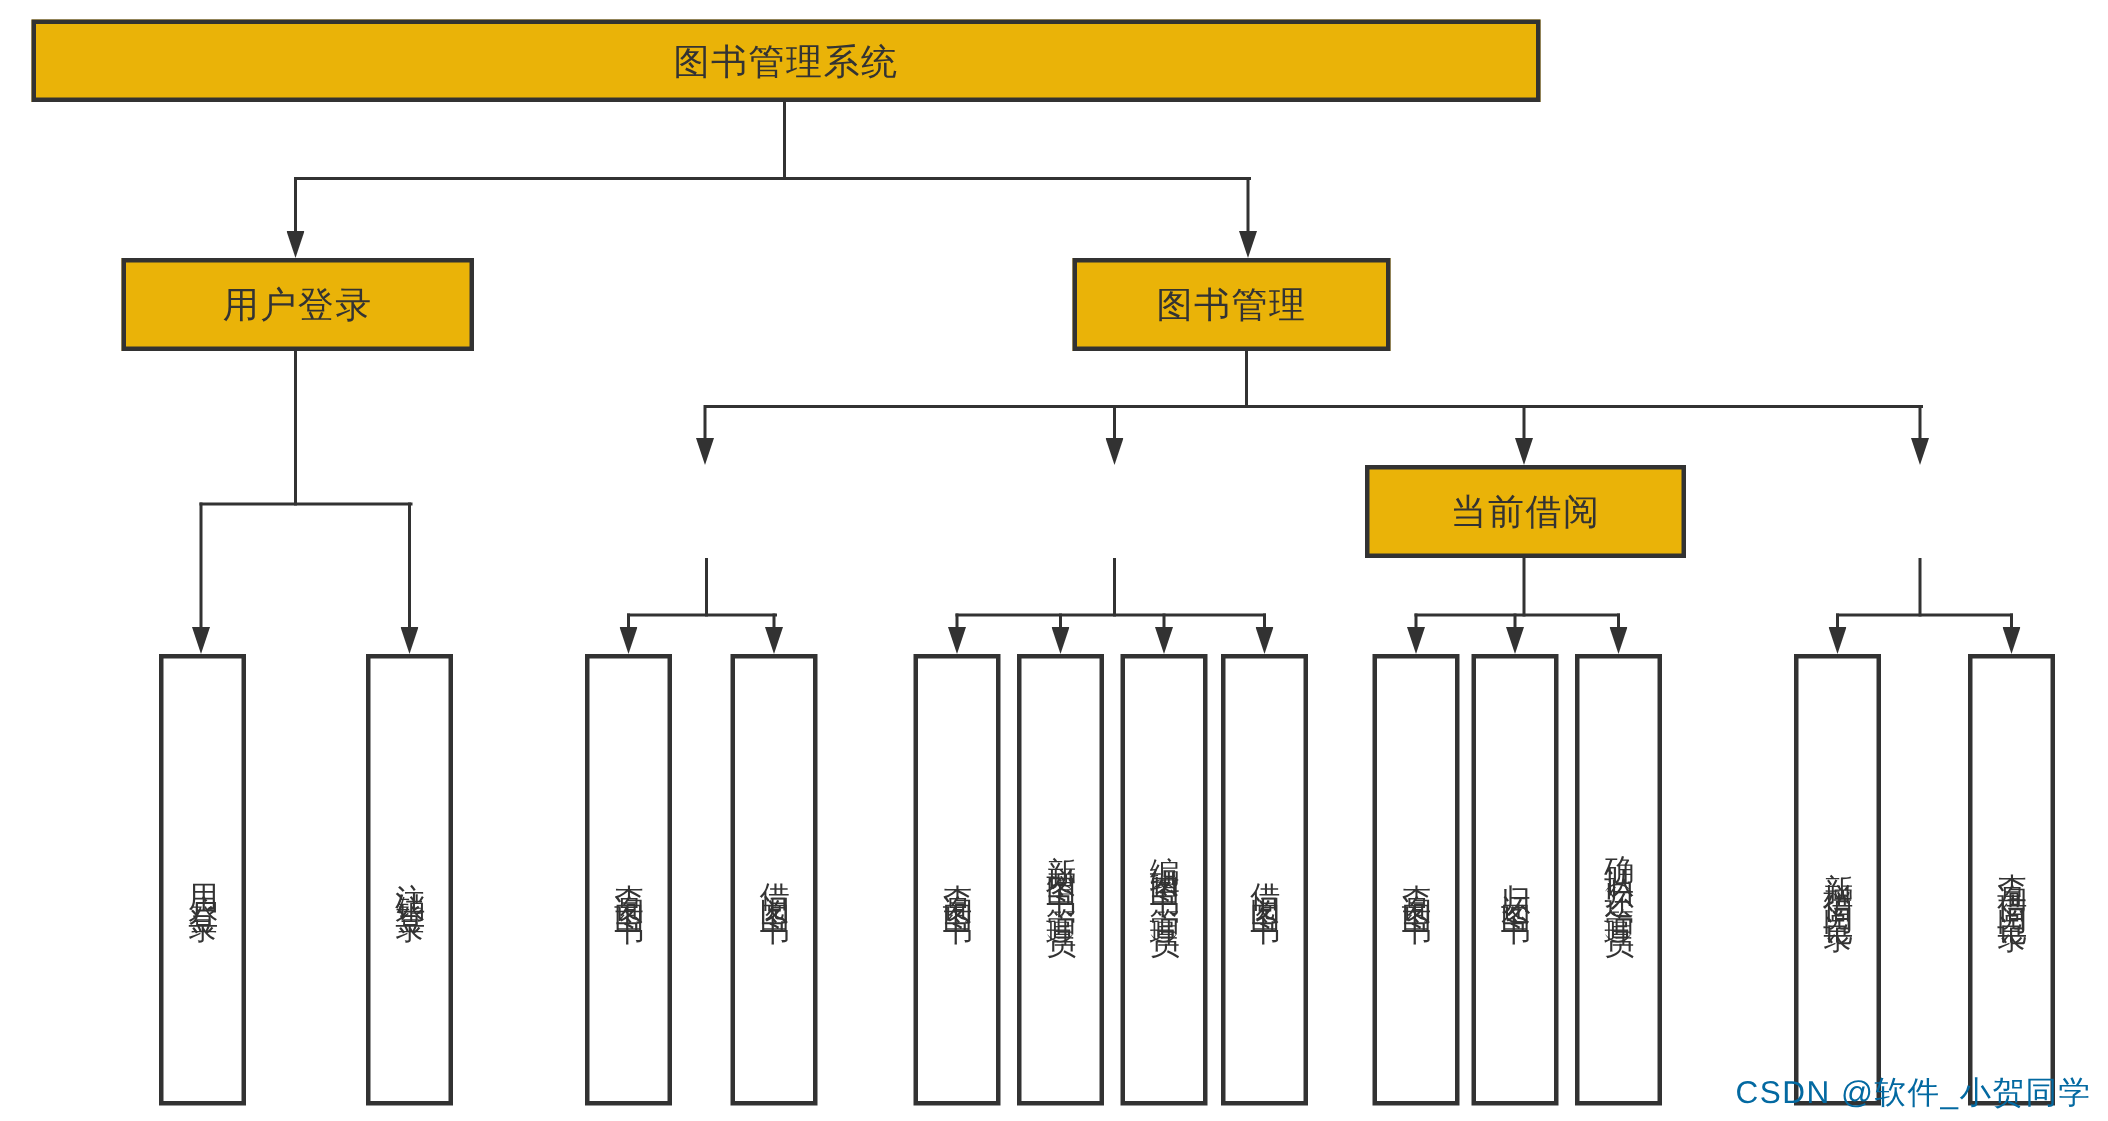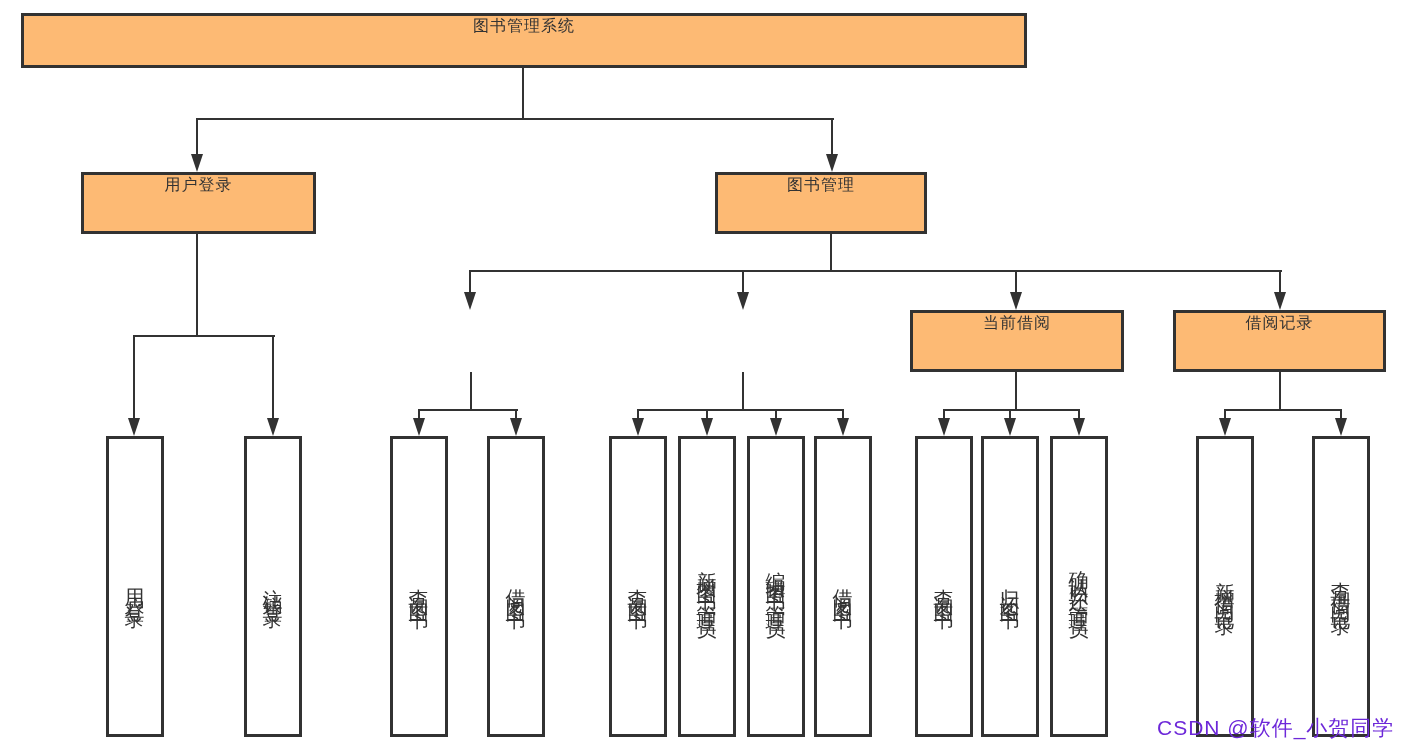--- a/index.html
+++ b/index.html
@@ -12,23 +12,23 @@
     width:1405px;height:747px;
     background:#ffffff;
     font-family:"Liberation Sans","DejaVu Sans",sans-serif;
     color:var(--text);
     overflow:hidden;
   }
   .hbox{
     position:absolute;
     box-sizing:border-box;
     border:3px solid var(--stroke);
-    background:#fdba74;
-    display:flex;align-items:flex-start;justify-content:center;
-    font-size:16px;letter-spacing:1px;
+    background:#eab308;
+    display:flex;align-items:center;justify-content:center;
+    font-size:24px;letter-spacing:1px;
     z-index:2;
   }
   .vbox{
     position:absolute;
     box-sizing:border-box;
     top:436px;width:58px;height:301px;
     border:3px solid var(--stroke);
     background:#ffffff;
     display:flex;align-items:center;justify-content:center;
     writing-mode:vertical-rl;
@@ -44,21 +44,21 @@
   .arrowhead{
     position:absolute;
     background:var(--stroke);
     clip-path:polygon(50% 100%, 0 0, 100% 0);
     z-index:1;
   }
   #watermark{
     position:absolute;
     left:1157px;top:714px;
     font-size:21px;
-    color:#6d28d9;
+    color:#0369a1;
     letter-spacing:1px;
     z-index:5;
     white-space:nowrap;
   }
 </style>
 </head>
 <body>
 
 <div id="canvas">
 
@@ -68,23 +68,20 @@
 
   <div class="hbox" style="left:81px;top:172px;width:235px;height:62px;">
     <span>用户登录</span>
   </div>
   <div class="hbox" style="left:715px;top:172px;width:212px;height:62px;">
     <span>图书管理</span>
   </div>
 
   <div class="hbox" style="left:910px;top:310px;width:214px;height:62px;">
     <span>当前借阅</span>
-  </div>
-  <div class="hbox" style="left:1173px;top:310px;width:213px;height:62px;">
-    <span>借阅记录</span>
   </div>
 
   <div class="vbox" style="left:106px;">
     <span>用户登录</span>
   </div>
   <div class="vbox" style="left:244px;">
     <span>注销登录</span>
   </div>
   <div class="vbox" style="left:390px;">
     <span>查询图书</span>

